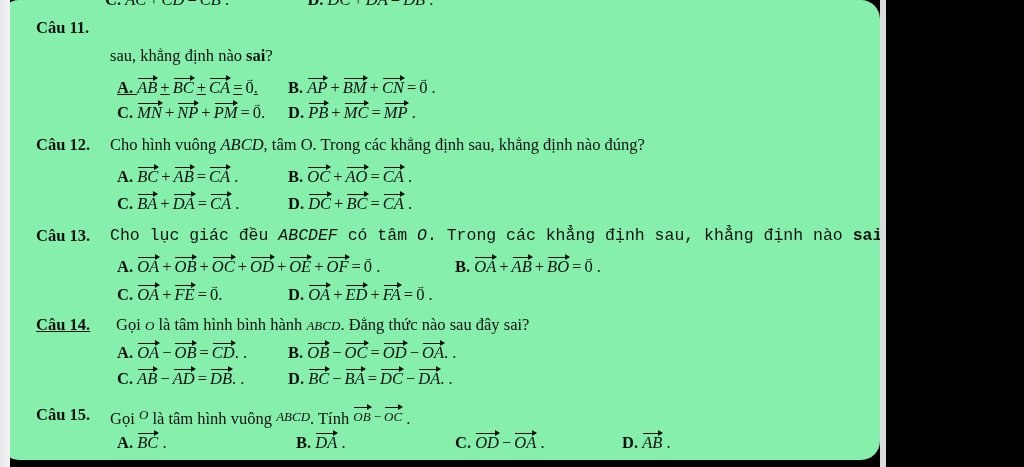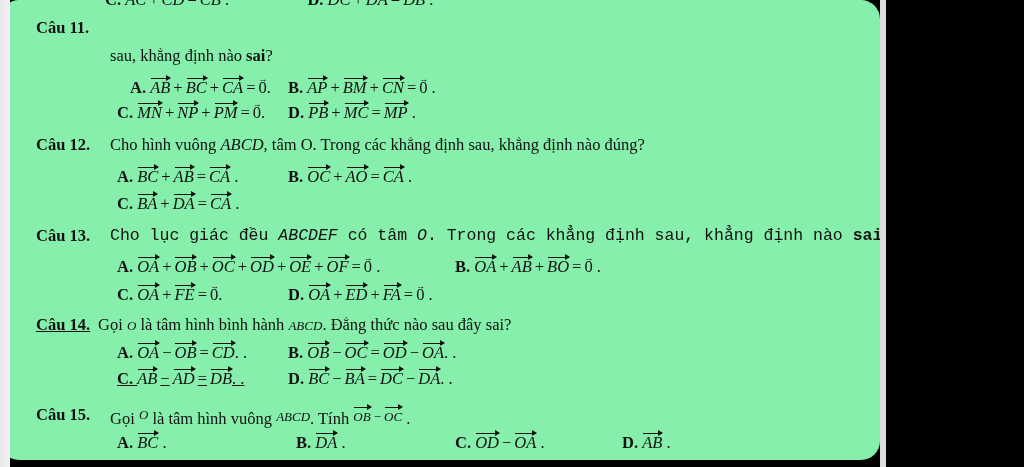--- a/index.html
+++ b/index.html
@@ -28,43 +28,44 @@
   <div class="cut">
     <span class="lbl">C.</span>
     <span class="vec">AC</span><span class="op">+</span><span class="vec">CD</span><span class="op">=</span><span class="vec">CB</span> .
     <span style="display:inline-block;width:70px"></span>
     <span class="lbl">D.</span>
     <span class="vec">DC</span><span class="op">+</span><span class="vec">DA</span><span class="op">=</span><span class="vec">DB</span> .
   </div>
 
   <div class="qnum" style="top:18px;">Câu 11.</div>
   <div class="line" style="left:110px; top:46px;"><span>sau, khẳng định nào </span><b>sai</b><span>?</span></div>
-  <div class="line" style="left:130px; top:76px;"><span class="lbl">A.</span> <span class="vec">AB</span><span class="op">+</span><span class="vec">BC</span><span class="op">+</span><span class="vec">CA</span><span class="op">=</span><span class="zero">0</span>.</div>
+  <div class="line" style="left:117px; top:76px;text-decoration:underline;"><span class="lbl">A.</span> <span class="vec">AB</span><span class="op">+</span><span class="vec">BC</span><span class="op">+</span><span class="vec">CA</span><span class="op">=</span><span class="zero">0</span>.</div>
   <div class="line" style="left:288px; top:76px;"><span class="lbl">B.</span> <span class="vec">AP</span><span class="op">+</span><span class="vec">BM</span><span class="op">+</span><span class="vec">CN</span><span class="op">=</span><span class="zero">0</span> .</div>
   <div class="line" style="left:117px; top:101px;"><span class="lbl">C.</span> <span class="vec">MN</span><span class="op">+</span><span class="vec">NP</span><span class="op">+</span><span class="vec">PM</span><span class="op">=</span><span class="zero">0</span>.</div>
   <div class="line" style="left:288px; top:101px;"><span class="lbl">D.</span> <span class="vec">PB</span><span class="op">+</span><span class="vec">MC</span><span class="op">=</span><span class="vec">MP</span> .</div>
 
   <div class="qnum" style="top:135px;">Câu 12.</div>
   <div class="line" style="left:110px; top:135px;">Cho hình vuông <i>ABCD</i>, tâm O. Trong các khẳng định sau, khẳng định nào đúng?</div>
   <div class="line" style="left:117px; top:165px;"><span class="lbl">A.</span> <span class="vec">BC</span><span class="op">+</span><span class="vec">AB</span><span class="op">=</span><span class="vec">CA</span> .</div>
   <div class="line" style="left:288px; top:165px;"><span class="lbl">B.</span> <span class="vec">OC</span><span class="op">+</span><span class="vec">AO</span><span class="op">=</span><span class="vec">CA</span> .</div>
   <div class="line" style="left:117px; top:192px;"><span class="lbl">C.</span> <span class="vec">BA</span><span class="op">+</span><span class="vec">DA</span><span class="op">=</span><span class="vec">CA</span> .</div>
+  <div class="line" style="left:288px; top:192px;"><span class="lbl">D.</span> <span class="vec">DC</span><span class="op">+</span><span class="vec">BC</span><span class="op">=</span><span class="vec">CA</span> .</div>
 
   <div class="qnum" style="top:226px;">Câu 13.</div>
   <div class="line" style="left:110px; top:226px;font-family:Liberation Mono, monospace;">Cho lục giác đều <i>ABCDEF</i> có tâm <i>O</i>. Trong các khẳng định sau, khẳng định nào <b>sai</b><span>?.</span></div>
   <div class="line" style="left:117px; top:255px;"><span class="lbl">A.</span> <span class="vec">OA</span><span class="op">+</span><span class="vec">OB</span><span class="op">+</span><span class="vec">OC</span><span class="op">+</span><span class="vec">OD</span><span class="op">+</span><span class="vec">OE</span><span class="op">+</span><span class="vec">OF</span><span class="op">=</span><span class="zero">0</span> .</div>
   <div class="line" style="left:455px; top:255px;"><span class="lbl">B.</span> <span class="vec">OA</span><span class="op">+</span><span class="vec">AB</span><span class="op">+</span><span class="vec">BO</span><span class="op">=</span><span class="zero">0</span> .</div>
   <div class="line" style="left:117px; top:283px;"><span class="lbl">C.</span> <span class="vec">OA</span><span class="op">+</span><span class="vec">FE</span><span class="op">=</span><span class="zero">0</span>.</div>
   <div class="line" style="left:288px; top:283px;"><span class="lbl">D.</span> <span class="vec">OA</span><span class="op">+</span><span class="vec">ED</span><span class="op">+</span><span class="vec">FA</span><span class="op">=</span><span class="zero">0</span> .</div>
 
   <div class="qnum" style="top:315px;text-decoration:underline;">Câu 14.</div>
-  <div class="line" style="left:98px; top:315px;">Gọi <i style="font-size:13px">O</i> là tâm hình bình hành <i style="font-size:13px">ABCD</i>. Đẳng thức nào sau đây sai?</div>
+  <div class="line" style="left:116px; top:315px;">Gọi <i style="font-size:13px">O</i> là tâm hình bình hành <i style="font-size:13px">ABCD</i>. Đẳng thức nào sau đây sai?</div>
   <div class="line" style="left:117px; top:341px;"><span class="lbl">A.</span> <span class="vec">OA</span><span class="op">−</span><span class="vec">OB</span><span class="op">=</span><span class="vec">CD</span>. .</div>
   <div class="line" style="left:288px; top:341px;"><span class="lbl">B.</span> <span class="vec">OB</span><span class="op">−</span><span class="vec">OC</span><span class="op">=</span><span class="vec">OD</span><span class="op">−</span><span class="vec">OA</span>. .</div>
-  <div class="line" style="left:117px; top:367px;text-decoration:underline;"><span class="lbl">C.</span> <span class="vec">AB</span><span class="op">−</span><span class="vec">AD</span><span class="op">=</span><span class="vec">DB</span>. .</div>
+  <div class="line" style="left:117px; top:367px;"><span class="lbl">C.</span> <span class="vec">AB</span><span class="op">−</span><span class="vec">AD</span><span class="op">=</span><span class="vec">DB</span>. .</div>
   <div class="line" style="left:288px; top:367px;"><span class="lbl">D.</span> <span class="vec">BC</span><span class="op">−</span><span class="vec">BA</span><span class="op">=</span><span class="vec">DC</span><span class="op">−</span><span class="vec">DA</span>. .</div>
 
   <div class="qnum" style="top:405px;">Câu 15.</div>
   <div class="line" style="left:110px; top:405px;">Gọi <i style="font-size:13px;vertical-align:5px">O</i> là tâm hình vuông <i style="font-size:13px;vertical-align:3px">ABCD</i>. Tính <span class="vec" style="font-size:13px;vertical-align:3px">OB</span><span class="op" style="font-size:13px;vertical-align:3px">−</span><span class="vec" style="font-size:13px;vertical-align:3px">OC</span> .</div>
   <div class="line" style="left:117px; top:431px;"><span class="lbl">A.</span> <span class="vec">BC</span> .</div>
   <div class="line" style="left:296px; top:431px;"><span class="lbl">B.</span> <span class="vec">DA</span> .</div>
   <div class="line" style="left:455px; top:431px;"><span class="lbl">C.</span> <span class="vec">OD</span><span class="op">−</span><span class="vec">OA</span> .</div>
   <div class="line" style="left:622px; top:431px;"><span class="lbl">D.</span> <span class="vec">AB</span> .</div>
 </div>
 <div class="edge-right"></div>

